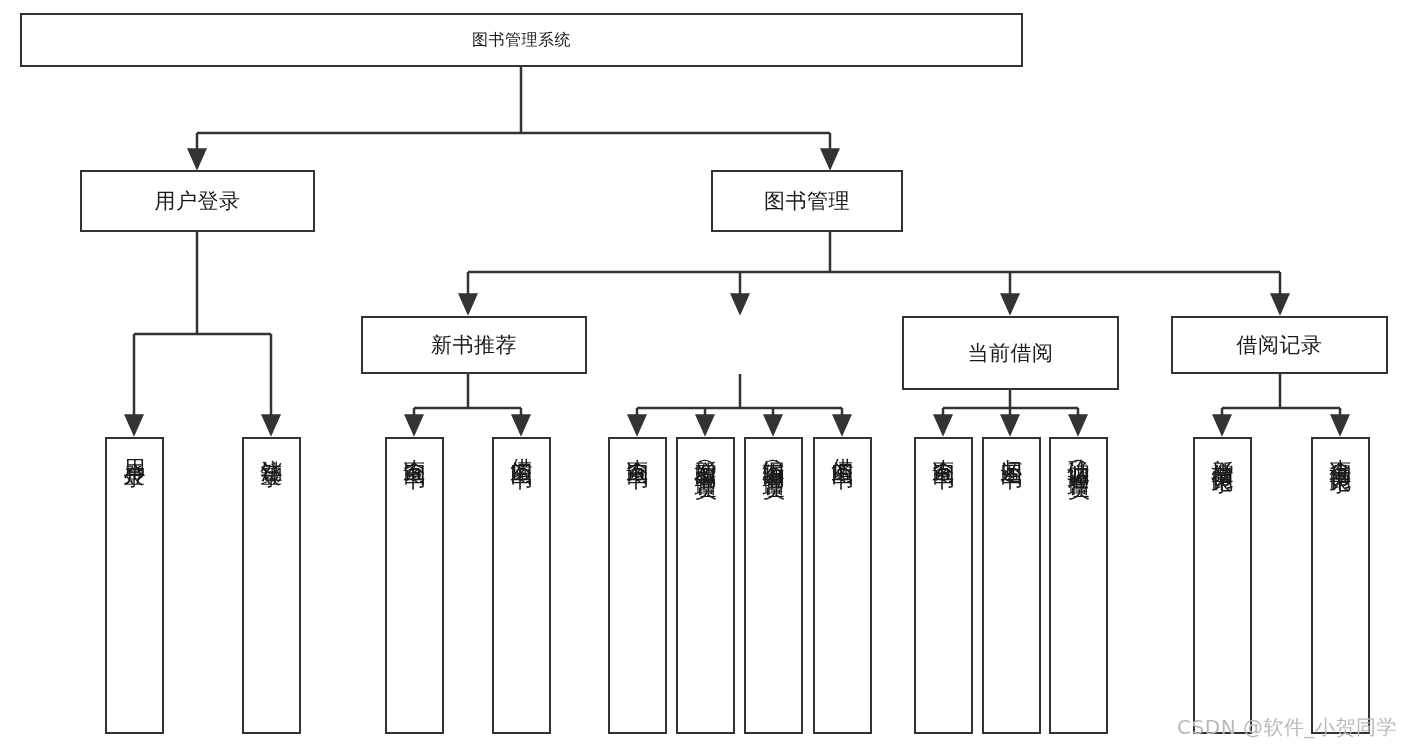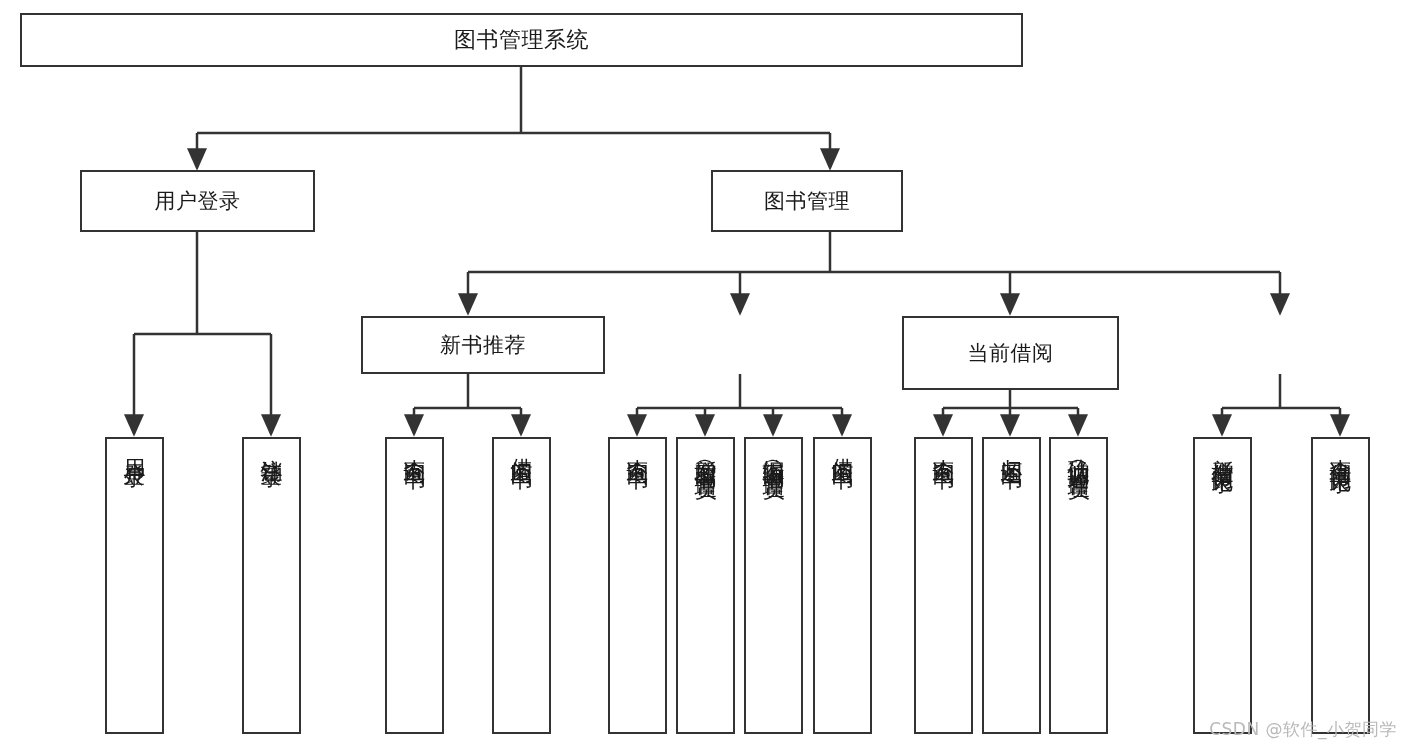--- a/index.html
+++ b/index.html
@@ -49,27 +49,27 @@
   }
   .node.vert .lbl {
     writing-mode: vertical-rl;
     text-orientation: upright;
     font-size: 22px;
     letter-spacing: 3px;
     line-height: 1;
     margin: 0 auto;
   }
   #root-node .lbl {
-    font-size: 22px;
+    font-size: 16px;
   }
   #watermark {
     position: absolute;
     right: 8px;
     bottom: 6px;
-    font-size: 17px;
+    font-size: 20px;
     color: #b9b9b9;
     letter-spacing: 0.5px;
     white-space: nowrap;
   }
 </style>
 </head>
 <body>
 
 <div id="canvas">
 
@@ -127,25 +127,28 @@
     <span class="lbl">图书管理系统</span>
   </div>
 
   <div class="node horiz" style="left:80px; top:170px; width:235px; height:62px;">
     <span class="lbl">用户登录</span>
   </div>
   <div class="node horiz" style="left:711px; top:170px; width:192px; height:62px;">
     <span class="lbl">图书管理</span>
   </div>
 
-  <div class="node horiz" style="left:361px; top:316px; width:244px; height:58px;">
+  <div class="node horiz" style="left:361px; top:316px; width:226px; height:58px;">
     <span class="lbl">新书推荐</span>
   </div>
   <div class="node horiz" style="left:902px; top:316px; width:217px; height:74px;">
     <span class="lbl">当前借阅</span>
+  </div>
+  <div class="node horiz" style="left:1171px; top:316px; width:217px; height:58px;">
+    <span class="lbl">借阅记录</span>
   </div>
 
   <div class="node vert" style="left:105px; top:437px; width:59px; height:297px;">
     <span class="lbl">用户登录</span>
   </div>
   <div class="node vert" style="left:242px; top:437px; width:59px; height:297px;">
     <span class="lbl">注销登录</span>
   </div>
 
   <div class="node vert" style="left:385px; top:437px; width:59px; height:297px;">

